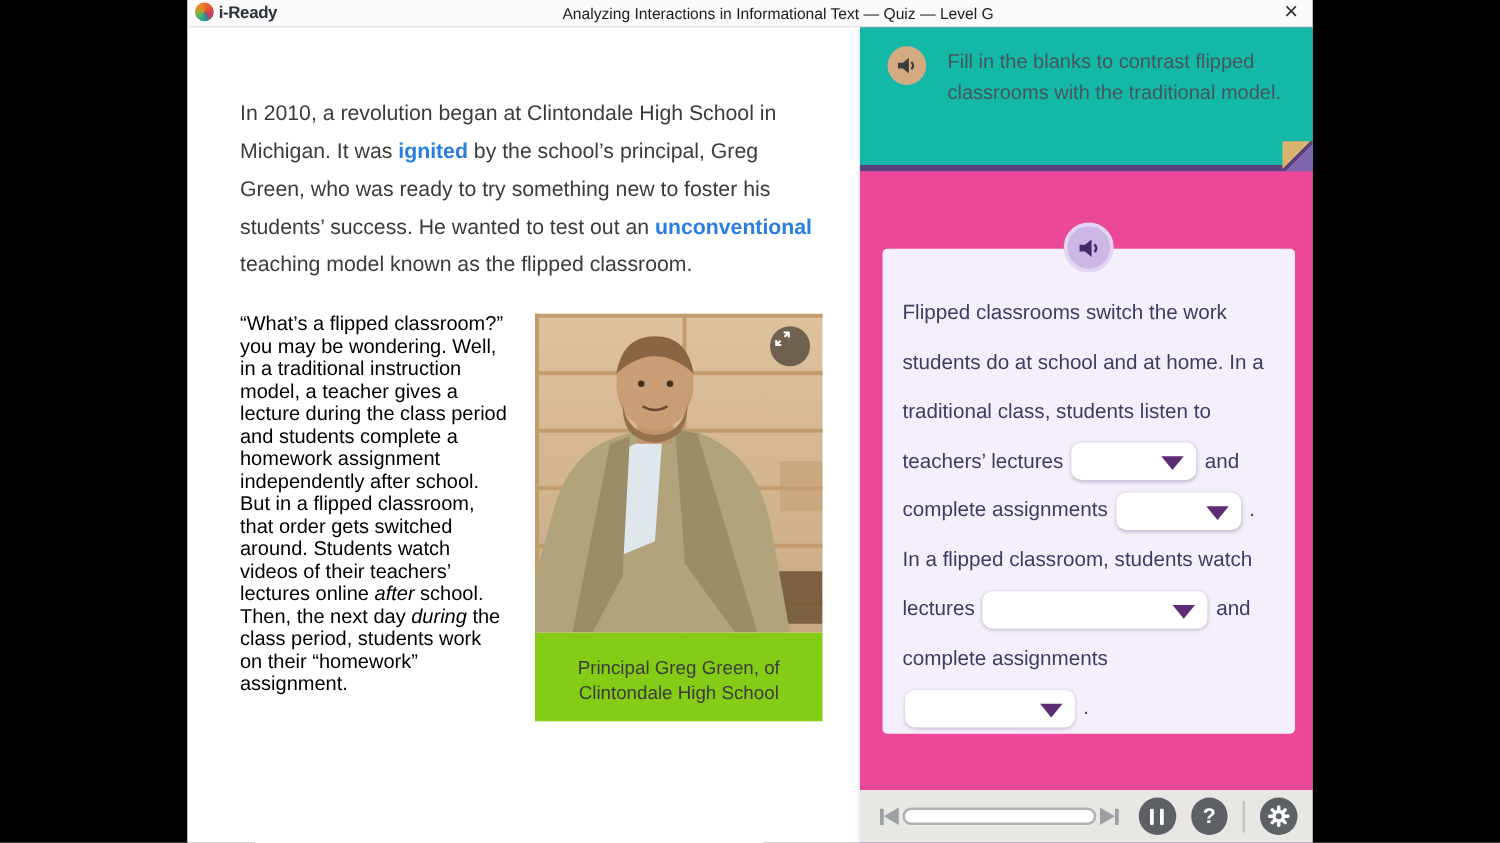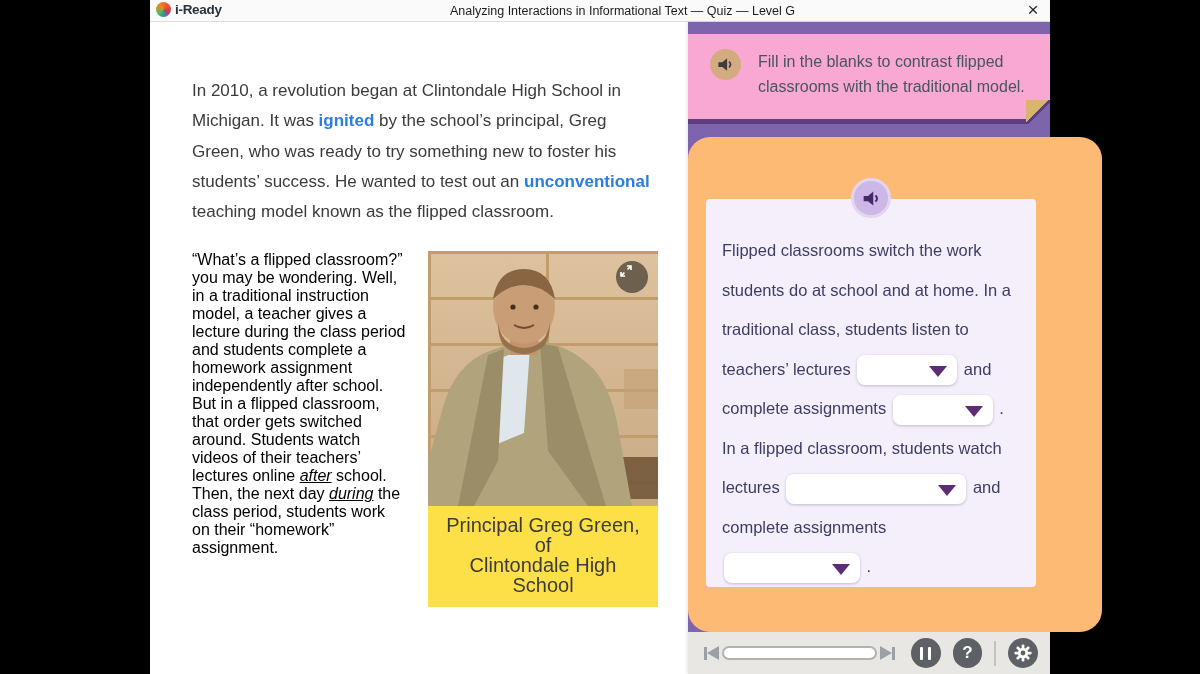--- a/index.html
+++ b/index.html
@@ -17,50 +17,50 @@
   #title { position:absolute; left:0; right:0; top:4px; text-align:center; font-size:12.5px;
            color:#1c1c1c; font-weight:500;margin-left:45px; }
   #close { position:absolute; right:6px; top:-1px; font-size:19px; color:#2c2c2c; width:22px;
            height:22px; text-align:center; cursor:pointer; line-height:22px; }
 
   
   #reader { position:absolute; left:0; top:22px; width:538px; height:652px; background:#fff;
             padding:10px 30px 0 42px; overflow:hidden; }
   .ptext { font-size:17px; line-height:30.3px; color:#3b3b3b;margin-top:44px; }
   .vocab { color:#2a7de1; font-weight:700; cursor:pointer; }
-  .ital  { font-style:italic;text-decoration:underline; }
+  .ital  { font-style:italic; }
   #para2 { margin-top:24px; }
   figure { float:right; width:230px; margin:0 0 10px 22px; }
   #photo { position:relative; width:230px; height:255px; overflow:hidden;
       background-color:#d9b88e;
       background-image:
         linear-gradient(#c29c6d 3px, rgba(0,0,0,0) 3px),
         linear-gradient(90deg, #c29c6d 3px, rgba(0,0,0,0) 3px),
         linear-gradient(rgba(255,255,255,.14), rgba(0,0,0,.08));
       background-size:100% 46px, 118px 46px, 100% 100%; }
   #photo svg { position:absolute; left:0; top:0; }
   #expand { position:absolute; top:10px; right:10px; width:32px; height:32px; border-radius:50%;
             background:rgba(66,59,50,.72); display:flex; align-items:center; justify-content:center;
             cursor:pointer; }
-  figcaption { background:#fde047; padding:9px 14px 12px; text-align:center; font-size:20px;
+  figcaption { background:#84cc16; padding:19px 14px 12px; text-align:center; font-size:15px;
                line-height:20px; color:#3c3c3c; }
 
   
   #panel { position:absolute; left:538px; top:22px; width:362px; height:652px; background:#7d64ac;
            box-shadow:-2px 0 3px rgba(0,0,0,.08); }
-  #prompt { position:absolute; left:0; top:12px; width:362px; height:90px; background:#f9a8d4; }
+  #prompt { position:absolute; left:0; top:0; width:362px; height:115px; background:#14b8a6; }
   #prompt .strip { position:absolute; left:0; bottom:0; width:100%; height:5px; background:#5b4080; }
   #prompt .dogear { position:absolute; right:0; bottom:0; width:24px; height:24px;
       background:linear-gradient(135deg, #d8b46e 0 47%, #5a3f7d 47% 55%, #7d64ac 55% 100%); }
   #prompt .spk { position:absolute; left:22px; top:15px; width:31px; height:31px; border-radius:50%;
       background:#d4ab80; display:flex; align-items:center; justify-content:center; cursor:pointer; }
   #prompt .txt { position:absolute; left:70px; top:16px; width:276px; font-size:16px;
       line-height:24.5px; color:#47555e; }
 
-  #qarea { position:absolute; left:0; top:115px; width:414px; height:495px; background:#fdba74;border-radius:22px; }
+  #qarea { position:absolute; left:0; top:115px; width:362px; height:495px; background:#ec4899; }
   #card { position:absolute; left:18px; top:62px; width:330px; height:388px; background:#f5effc;
           border-radius:4px; }
   #card .spk2 { position:absolute; left:50%; top:-21px; margin-left:-20px; width:40px; height:40px;
       border-radius:50%; background:#ccb7e7; border:3px solid #e2d5f2; display:flex;
       align-items:center; justify-content:center; cursor:pointer; }
   #qtext { padding:32px 18px 0 16px; font-size:16.5px; line-height:39.5px; color:#3d3c63; }
   .dd { display:inline-block; vertical-align:middle; height:30px; background:#fff; border-radius:8px;
         box-shadow:0 1px 3px rgba(40,20,70,.25); position:relative; cursor:pointer; margin:0 2px; }
   .dd .arr { position:absolute; right:10px; top:11px; width:0; height:0;
         border-left:9px solid rgba(0,0,0,0); border-right:9px solid rgba(0,0,0,0);

